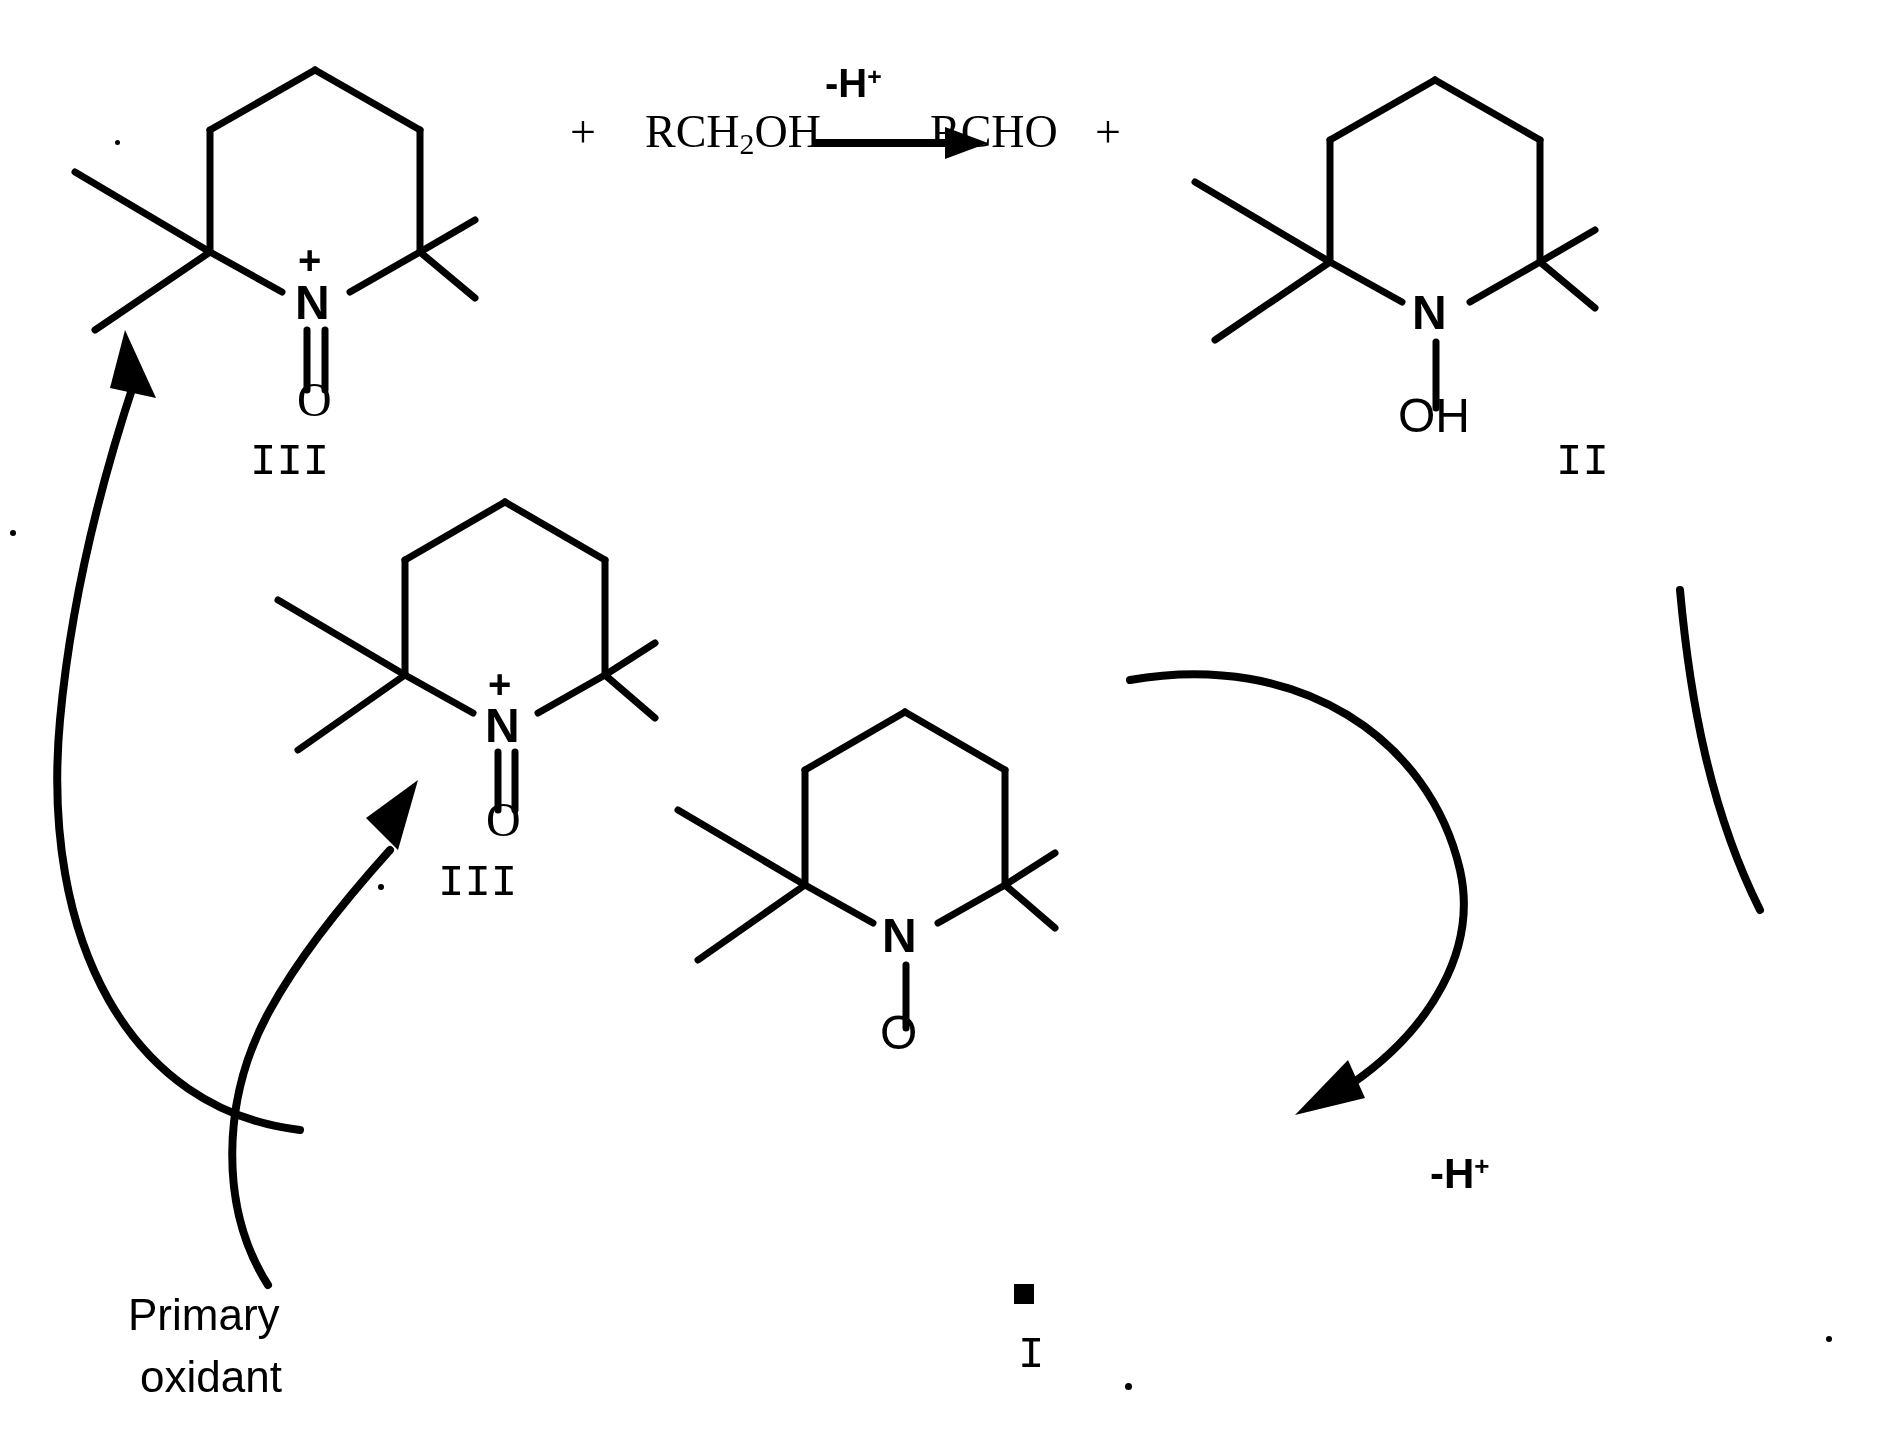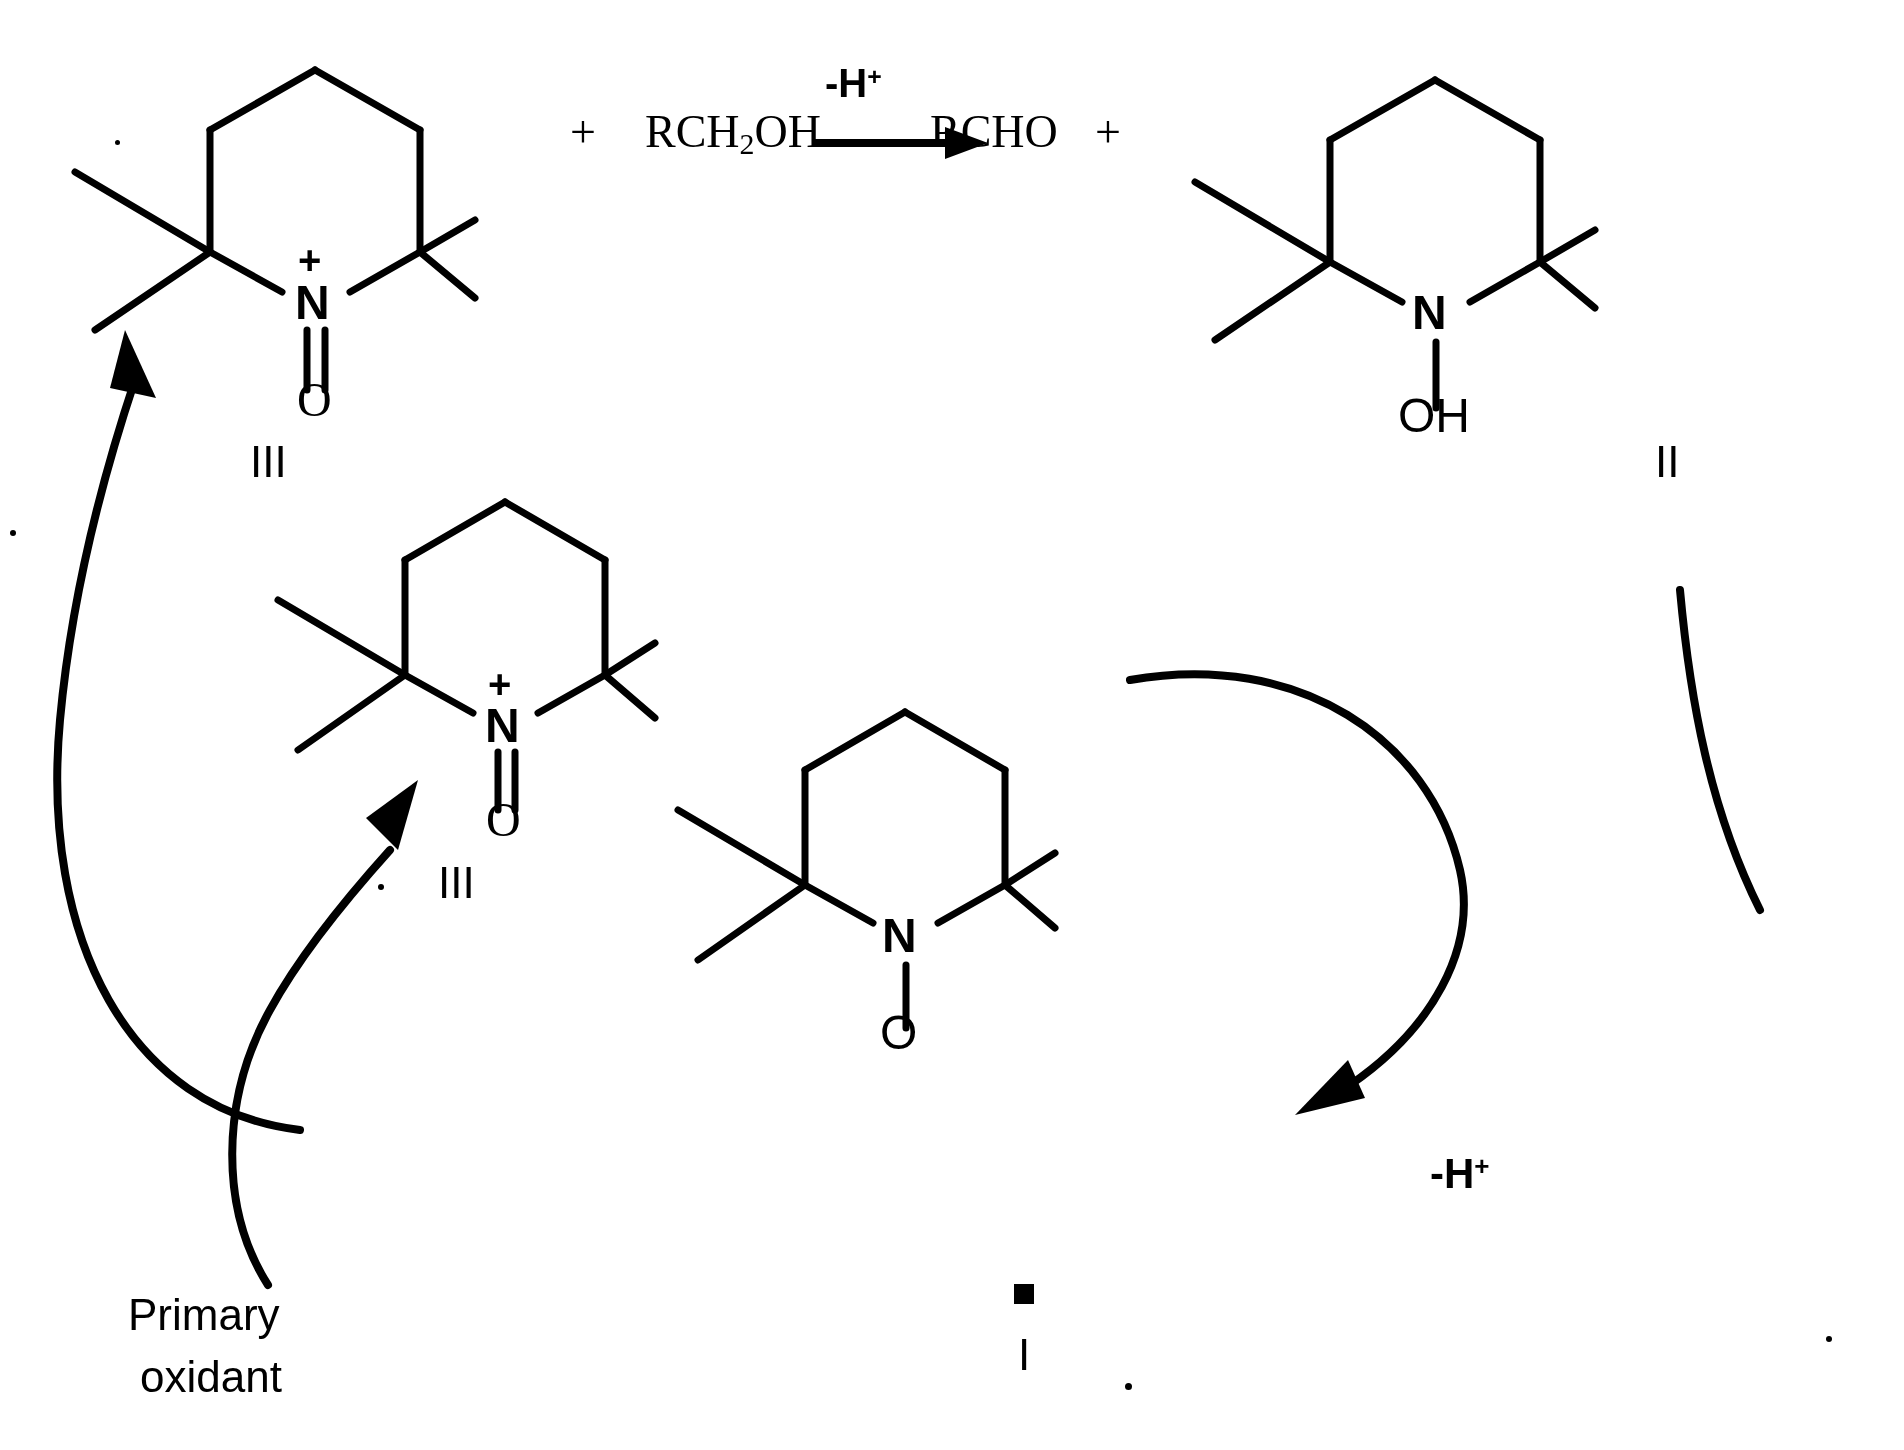--- a/index.html
+++ b/index.html
@@ -34,21 +34,21 @@
     position: absolute;
     font-family: "Liberation Serif", serif;
     font-size: 46px;
     color: #000;
     white-space: nowrap;
   }
   .eq sub { font-size: 0.65em; vertical-align: -0.25em; }
   .sup-plus { font-size: 0.62em; vertical-align: 0.5em; }
   svg { display: block; overflow: visible; }
   .roman {
-    font-family: Liberation Sans, sans-serif;
+    font-family: Liberation Mono, monospace;
     font-size: 44px;
   }
   .speck {
     position: absolute;
     background: #000;
     border-radius: 50%;
   }
 </style>
 </head>
 <body>
@@ -110,21 +110,21 @@
         <line x1="150" y1="222" x2="35" y2="300"></line>
         <line x1="360" y1="222" x2="415" y2="190"></line>
         <line x1="360" y1="222" x2="415" y2="268"></line>
 
         <line x1="256" y1="302" x2="256" y2="368"></line>
       </g>
     </svg>
     <span class="lbl" style="left:232px; top:245px; font-size:48px; font-weight:700; font-family:'Liberation Sans', sans-serif;">N</span>
     <span class="lbl" style="left:218px; top:348px; font-size:48px; font-weight:500; font-family:'Liberation Sans', sans-serif;">OH</span>
   </div>
-  <span class="lbl roman" style="left:1655px; top:437px;">II</span>
+  <span class="lbl roman" style="left:1556px; top:437px;">II</span>
 
   <div class="struct" style="left:260px; top:470px;">
     <svg width="400" height="400" viewBox="0 0 400 400">
       <g stroke="#000" stroke-width="7" fill="none" stroke-linecap="round">
         <line x1="145" y1="90" x2="245" y2="32"></line>
         <line x1="245" y1="32" x2="345" y2="90"></line>
         <line x1="345" y1="90" x2="345" y2="205"></line>
         <line x1="345" y1="205" x2="278" y2="243"></line>
         <line x1="145" y1="90" x2="145" y2="205"></line>
         <line x1="145" y1="205" x2="213" y2="243"></line>

